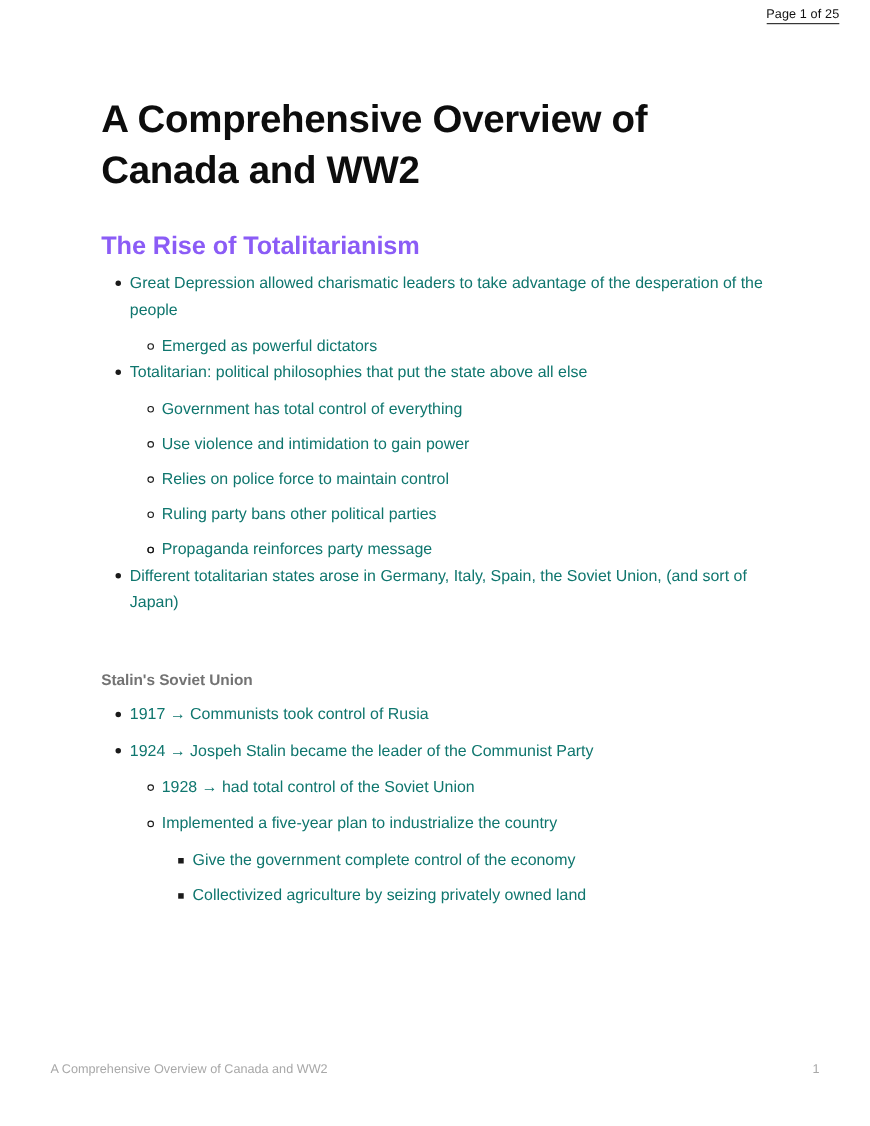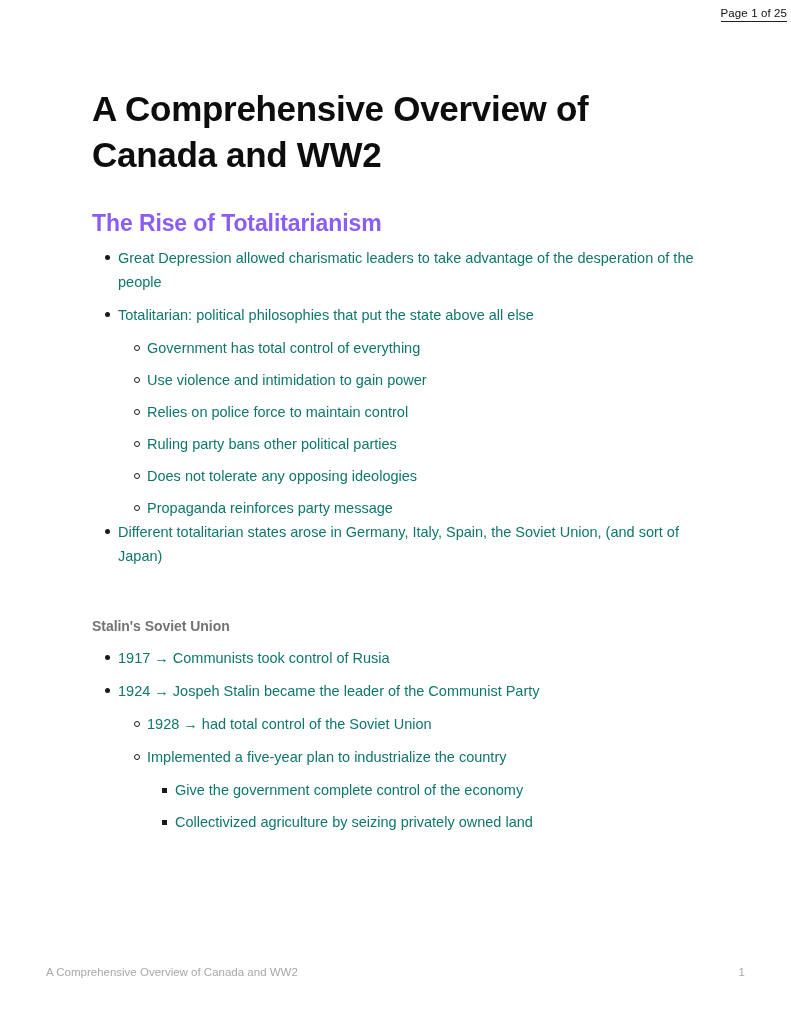--- a/index.html
+++ b/index.html
@@ -20,21 +20,21 @@
     position: relative;
     width: 791px;
     height: 1024px;
     box-sizing: border-box;
   }
 
   
   .page-header {
     position: absolute;
     top: 6px;
-    right: 4px;
+    right: 28px;
     font-size: 11.5px;
     line-height: 14px;
     color: #111111;
     letter-spacing: 0.1px;
   }
   .page-header .hdr-text {
     border-bottom: 1px solid #222222;
     padding-bottom: 1px;
     display: inline-block;
   }
@@ -180,20 +180,26 @@
 
       <h2 class="section-heading">The Rise of Totalitarianism</h2>
 
       <ul class="lvl">
 
         <li class="item lv1 spaced">
           <span class="marker"></span>
           <span>Great Depression allowed charismatic leaders to take advantage of the desperation of the people</span>
         </li>
 
+        <ul class="lvl nested group">
+          <li class="item lv2">
+            <span class="marker"></span>
+            <span>Emerged as powerful dictators</span>
+          </li>
+        </ul>
 
         <li class="item lv1 spaced">
           <span class="marker"></span>
           <span>Totalitarian: political philosophies that put the state above all else</span>
         </li>
 
         <ul class="lvl nested group">
           <li class="item lv2">
             <span class="marker"></span>
             <span>Government has total control of everything</span>
@@ -205,21 +211,20 @@
           <li class="item lv2">
             <span class="marker"></span>
             <span>Relies on police force to maintain control</span>
           </li>
           <li class="item lv2">
             <span class="marker"></span>
             <span>Ruling party bans other political parties</span>
           </li>
           <li class="item lv2">
             <span class="marker"></span>
-            <span>Does not tolerate any opposing ideologies</span>
           </li>
           <li class="item lv2">
             <span class="marker"></span>
             <span>Propaganda reinforces party message</span>
           </li>
         </ul>
 
         <li class="item lv1">
           <span class="marker"></span>
           <span>Different totalitarian states arose in Germany, Italy, Spain, the Soviet Union, (and sort of Japan)</span>

